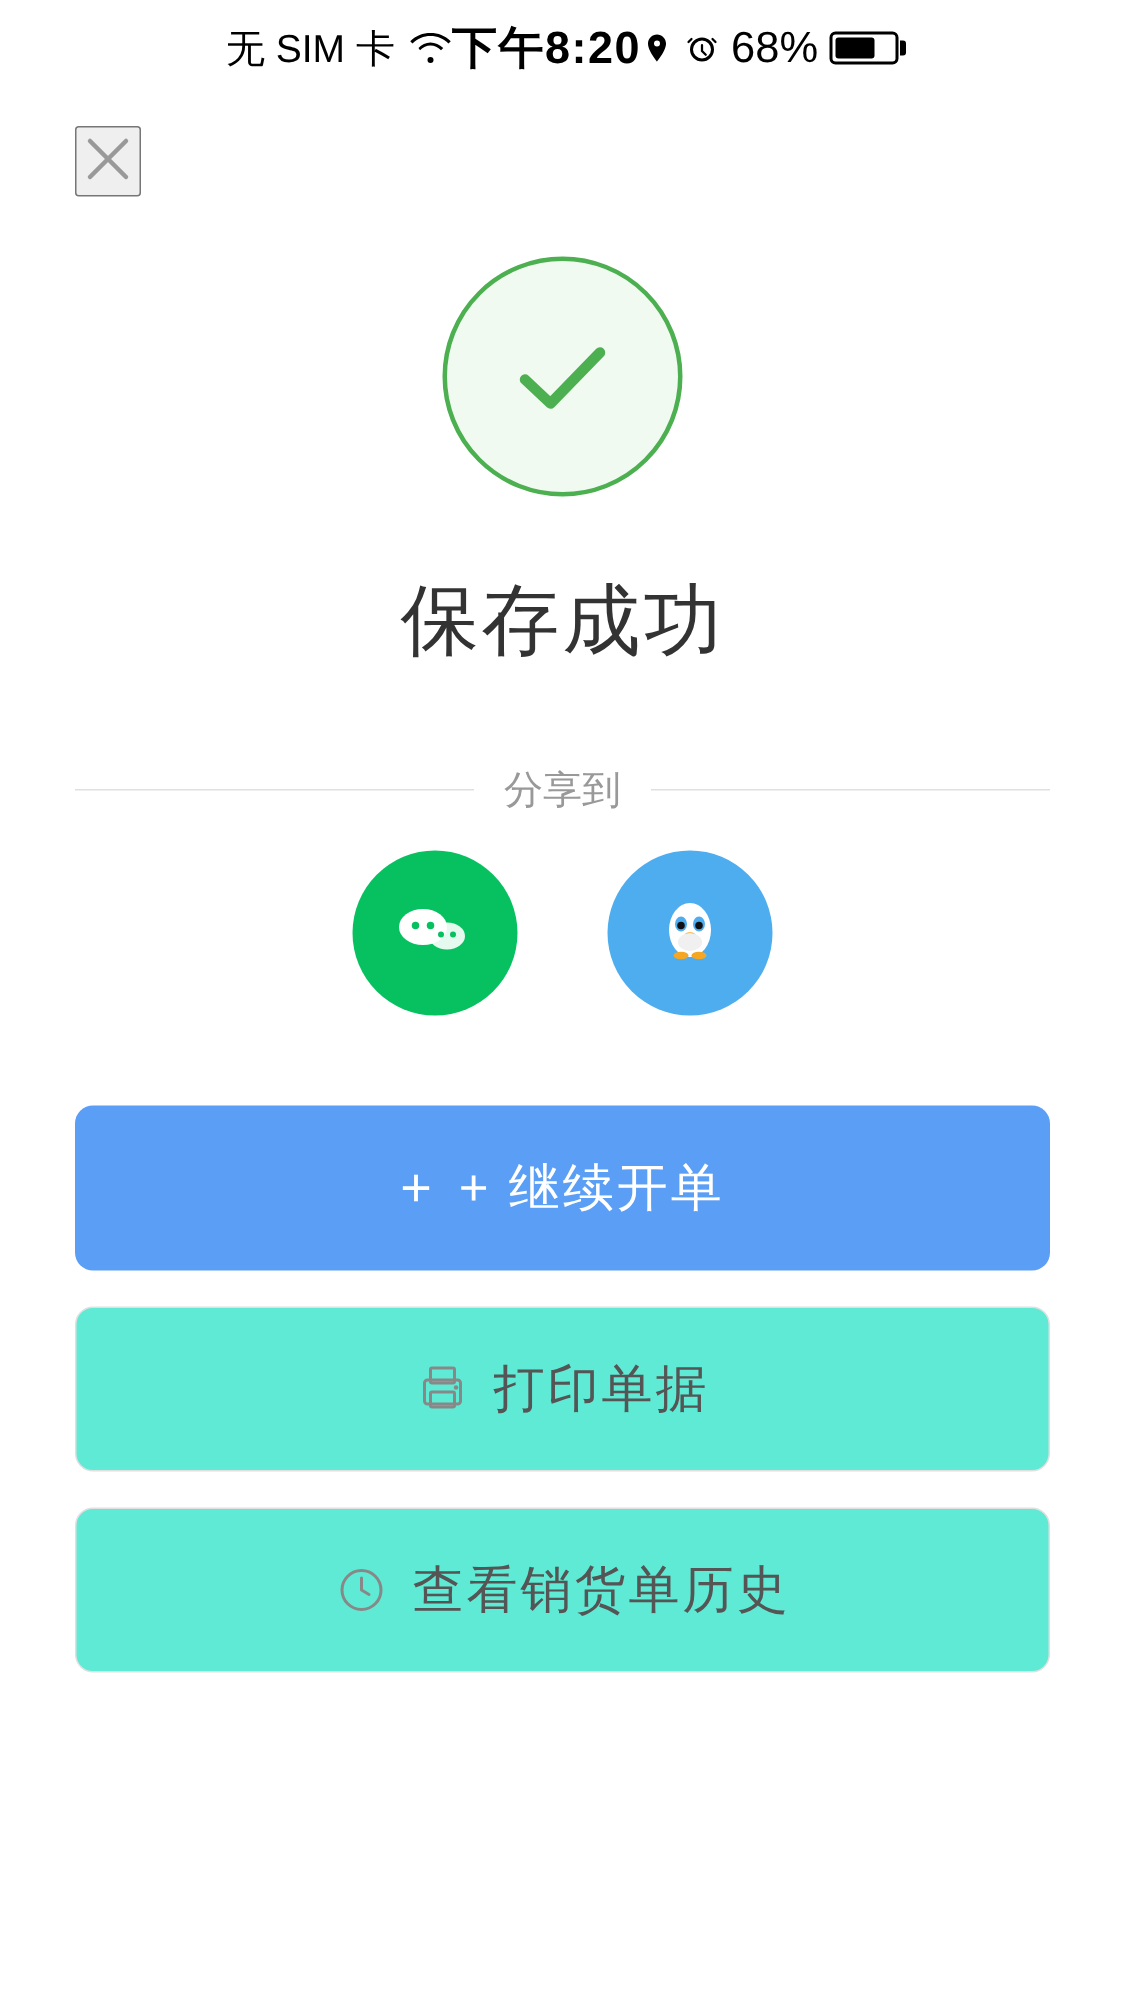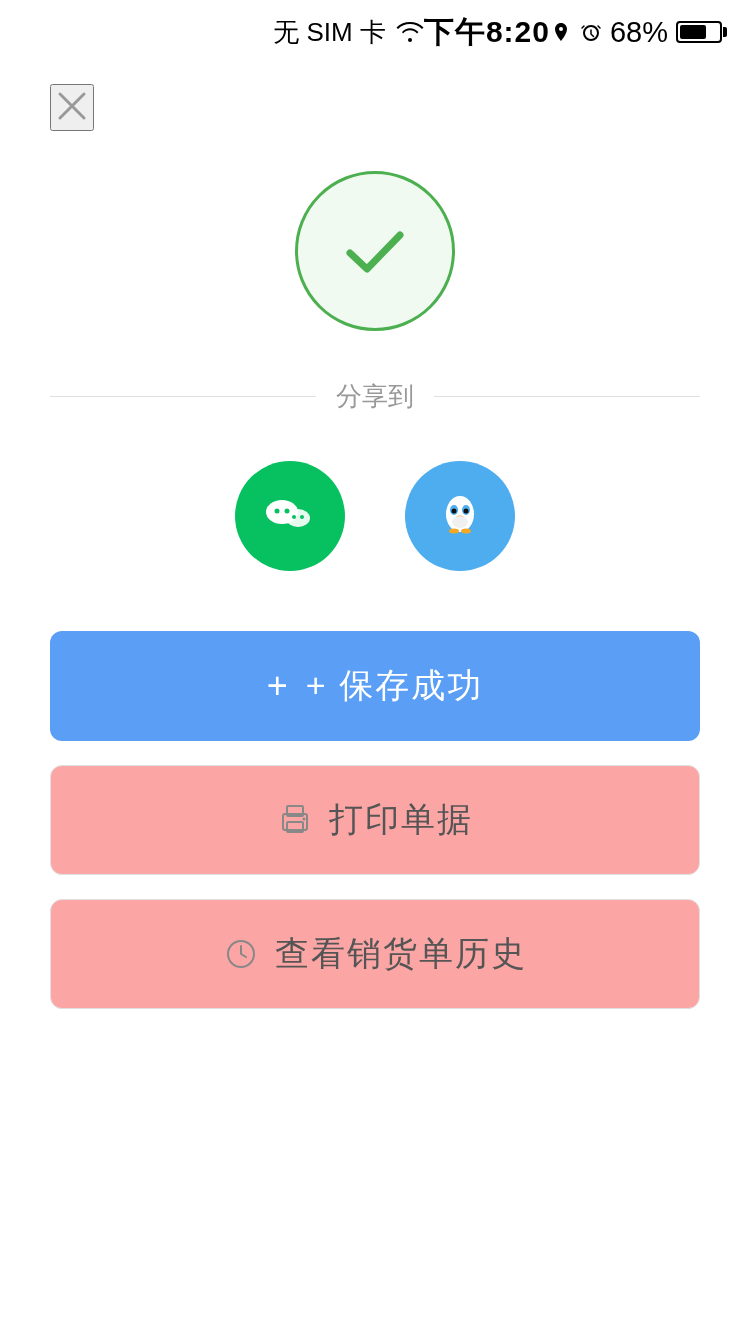--- a/index.html
+++ b/index.html
@@ -13,21 +13,21 @@
       overflow: hidden;
       position: relative;
     }
 
     
     .status-bar {
       width: 100%;
       height: 64px;
       display: flex;
       align-items: center;
-      justify-content: flex-end;
+      justify-content: center;
       padding: 0 28px;
       background: #ffffff;
     }
 
     .status-left {
       display: flex;
       align-items: center;
       gap: 10px;
       font-size: 26px;
       color: #000;
@@ -135,21 +135,21 @@
     
     .share-section {
       width: 100%;
       margin-bottom: 60px;
     }
 
     .share-divider {
       display: flex;
       align-items: center;
       gap: 20px;
-      margin-bottom: 47px;
+      margin-bottom: 23px;
     }
 
     .share-divider::before,
     .share-divider::after {
       content: '';
       flex: 1;
       height: 1px;
       background: #e0e0e0;
     }
 
@@ -205,21 +205,21 @@
       display: flex;
       align-items: center;
       justify-content: center;
       gap: 16px;
       letter-spacing: 2px;
     }
 
     .btn-secondary {
       width: 100%;
       height: 110px;
-      background: #fca5a5;
+      background: #5eead4;
       border: 1px solid #e0e0e0;
       border-radius: 12px;
       font-size: 34px;
       color: #555555;
       cursor: pointer;
       display: flex;
       align-items: center;
       justify-content: center;
       gap: 16px;
       letter-spacing: 2px;
@@ -264,20 +264,21 @@
       <line x1="32" y1="8" x2="8" y2="32" stroke="#999" stroke-width="3" stroke-linecap="round"></line>
     </svg>
   </button>
 
   <div class="success-circle">
     <svg class="checkmark" viewBox="0 0 80 80" fill="none" xmlns="http://www.w3.org/2000/svg">
       <path d="M15 42L32 58L65 24" stroke="#4CAF50" stroke-width="7" stroke-linecap="round" stroke-linejoin="round"></path>
     </svg>
   </div>
 
+  <div class="success-title">保存成功</div>
 
   <div class="share-section">
     <div class="share-divider">
       <span class="share-label">分享到</span>
     </div>
     <div class="share-icons">
 
       <button class="share-btn wechat-btn" aria-label="分享到微信">
         <svg width="64" height="64" viewBox="0 0 64 64" fill="none" xmlns="http://www.w3.org/2000/svg">
 
@@ -310,21 +311,21 @@
           <ellipse cx="38" cy="47" rx="5" ry="2.5" fill="#F5A623"></ellipse>
         </svg>
       </button>
     </div>
   </div>
 
   <div class="action-buttons">
 
     <button class="btn-primary">
       <span style="font-size:36px;font-weight:300;">+</span>
-      <span style="font-size:34px;letter-spacing:2px;">+ 保存成功</span>
+      <span style="font-size:34px;letter-spacing:2px;">+ 继续开单</span>
     </button>
 
     <button class="btn-secondary">
       <svg width="36" height="36" viewBox="0 0 36 36" fill="none" xmlns="http://www.w3.org/2000/svg">
         <rect x="6" y="12" width="24" height="16" rx="2" stroke="#888" stroke-width="2" fill="none"></rect>
         <rect x="10" y="20" width="16" height="10" rx="1" stroke="#888" stroke-width="2" fill="none"></rect>
         <rect x="10" y="4" width="16" height="10" rx="1" stroke="#888" stroke-width="2" fill="none"></rect>
         <circle cx="27" cy="17" r="1.5" fill="#888"></circle>
       </svg>
       <span>打印单据</span>

